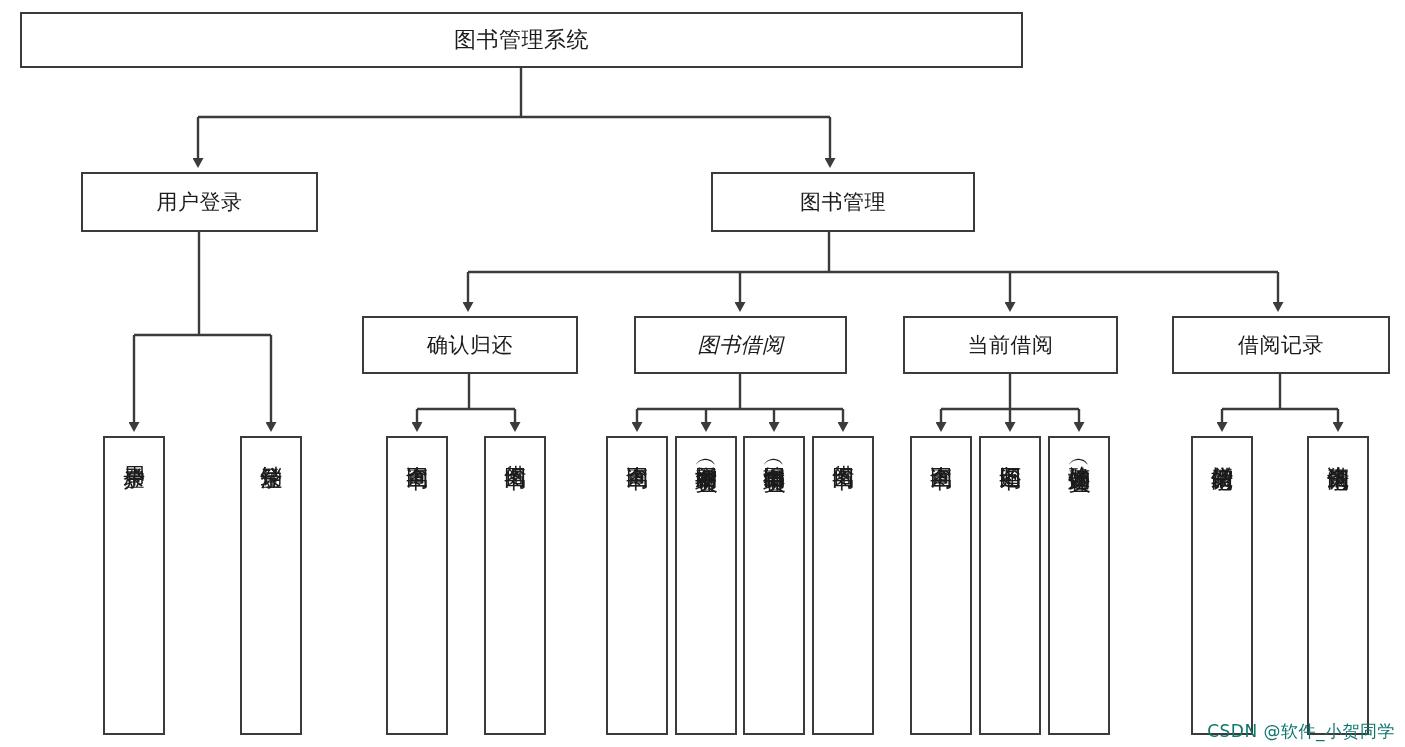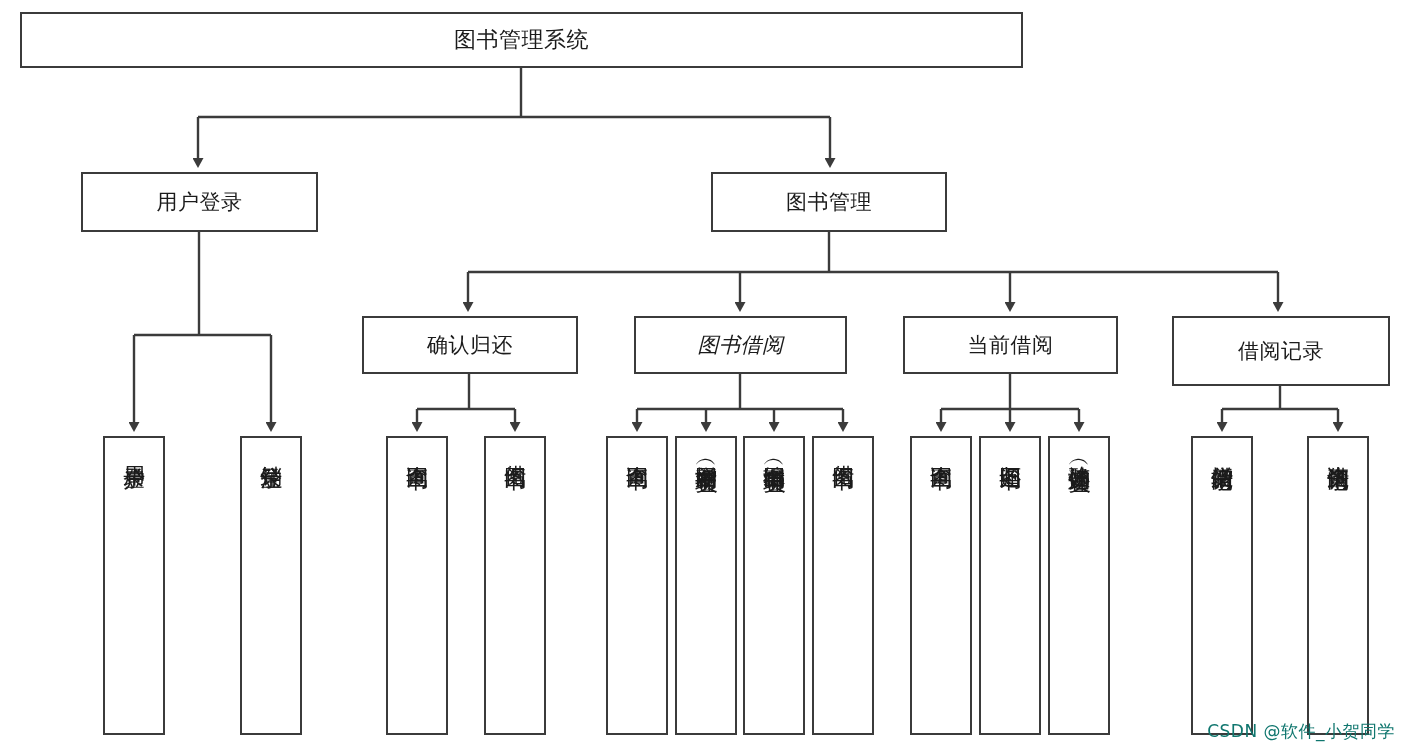--- a/index.html
+++ b/index.html
@@ -111,34 +111,34 @@
     </g>
   </svg>
 
   <div class="node horizontal" id="root-node" style="left:20px;top:12px;width:1003px;height:56px;">
     <span class="label">图书管理系统</span>
   </div>
 
   <div class="node horizontal" style="left:81px;top:172px;width:237px;height:60px;">
     <span class="label">用户登录</span>
   </div>
-  <div class="node horizontal" style="left:711px;top:172px;width:236px;height:60px;">
+  <div class="node horizontal" style="left:711px;top:172px;width:264px;height:60px;">
     <span class="label">图书管理</span>
   </div>
 
   <div class="node horizontal" style="left:362px;top:316px;width:216px;height:58px;">
     <span class="label">确认归还</span>
   </div>
   <div class="node horizontal" style="left:634px;top:316px;width:213px;height:58px;font-style:italic;">
     <span class="label">图书借阅</span>
   </div>
   <div class="node horizontal" style="left:903px;top:316px;width:215px;height:58px;justify-content:center;">
     <span class="label">当前借阅</span>
   </div>
-  <div class="node horizontal" style="left:1172px;top:316px;width:218px;height:70px;">
+  <div class="node horizontal" style="left:1172px;top:316px;width:218px;height:58px;">
     <span class="label">借阅记录</span>
   </div>
 
   <div class="node vertical" style="left:103px;top:436px;width:62px;height:299px;">
     <span class="label">用户登录</span>
   </div>
   <div class="node vertical" style="left:240px;top:436px;width:62px;height:299px;">
     <span class="label">注销登录</span>
   </div>
 

